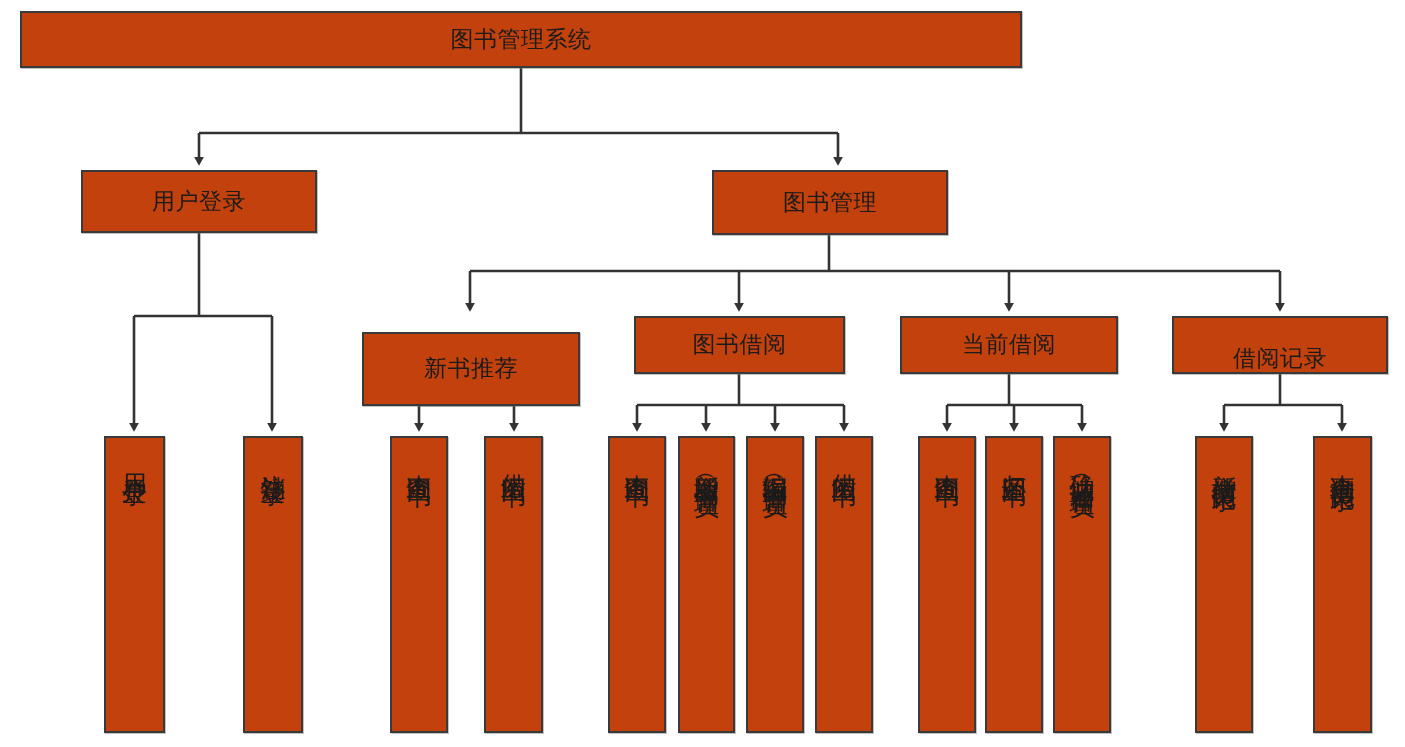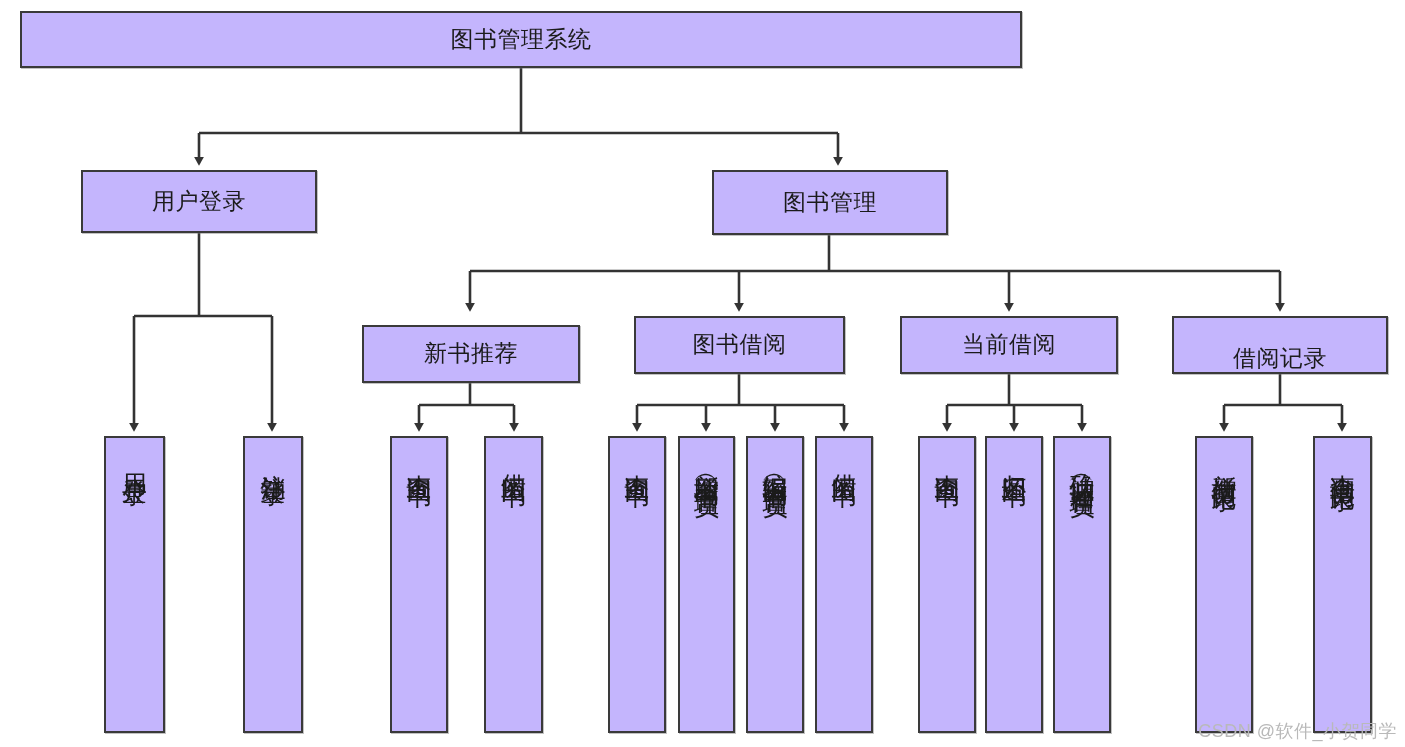--- a/index.html
+++ b/index.html
@@ -22,21 +22,21 @@
     position: absolute;
     left: 0;
     top: 0;
     width: 1405px;
     height: 747px;
     pointer-events: none;
   }
   .node {
     position: absolute;
     box-sizing: border-box;
-    background: #c4b5fd;
+    background: #c2410c;
     border: 2px solid #3a3a3a;
     display: flex;
     align-items: center;
     justify-content: center;
     box-shadow: 1px 1px 0 rgba(120,120,120,0.45);
   }
   .node .node-label {
     color: #1b1b1b;
     letter-spacing: 0.5px;
     line-height: 1.18;
@@ -130,21 +130,21 @@
     <span class="node-label">图书管理系统</span>
   </div>
 
   <div class="node horiz" style="left:81px; top:170px; width:236px; height:63px;">
     <span class="node-label">用户登录</span>
   </div>
   <div class="node horiz" style="left:712px; top:170px; width:236px; height:65px;">
     <span class="node-label">图书管理</span>
   </div>
 
-  <div class="node horiz" style="left:362px; top:325px; width:218px; height:58px;">
+  <div class="node horiz" style="left:362px; top:332px; width:218px; height:74px;">
     <span class="node-label">新书推荐</span>
   </div>
   <div class="node horiz" style="left:900px; top:316px; width:218px; height:58px;">
     <span class="node-label">当前借阅</span>
   </div>
   <div class="node horiz" style="left:634px; top:316px; width:211px; height:58px;">
     <span class="node-label">图书借阅</span>
   </div>
   <div class="node horiz" style="left:1172px; top:316px; width:216px; height:58px;align-items:flex-end;">
     <span class="node-label">借阅记录</span>
@@ -187,15 +187,14 @@
     <span class="node-label">确认归还（管理员）</span>
   </div>
 
   <div class="node vert" style="left:1195px; top:436px; width:58px; height:297px;">
     <span class="node-label">新增借阅记录</span>
   </div>
   <div class="node vert" style="left:1313px; top:436px; width:59px; height:297px;">
     <span class="node-label">查询借阅记录</span>
   </div>
 
-  <div id="watermark">CSDN @软件_小贺同学</div>
 
 </div>
 
 </body></html>

